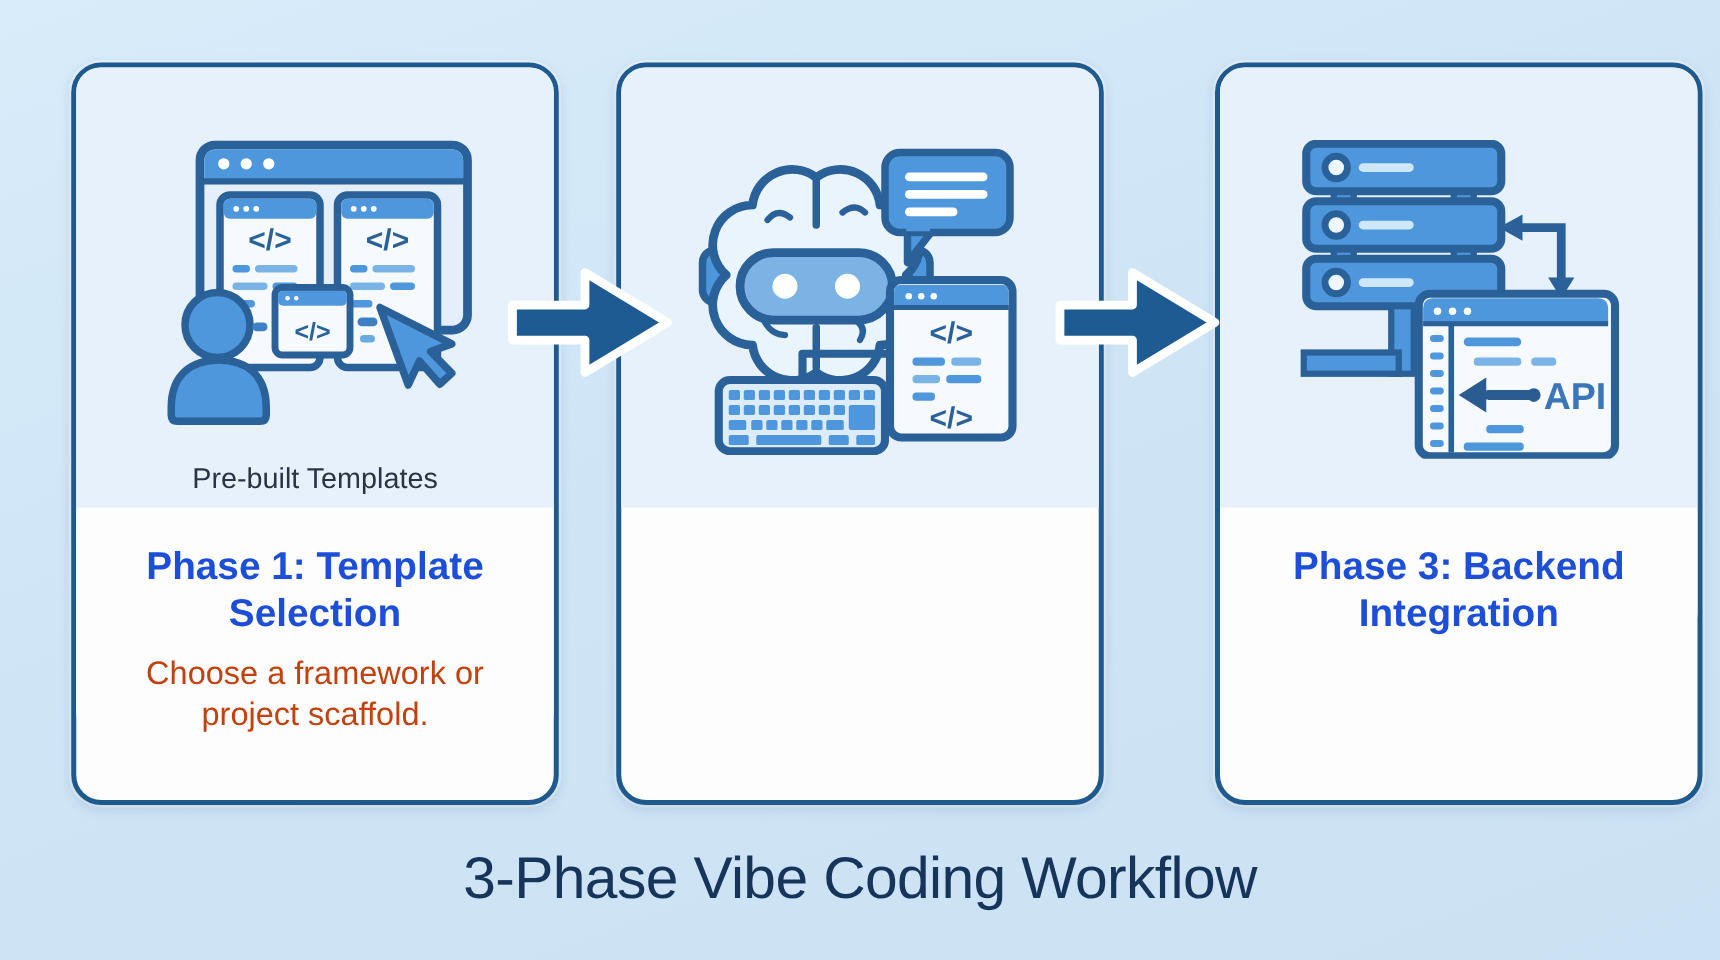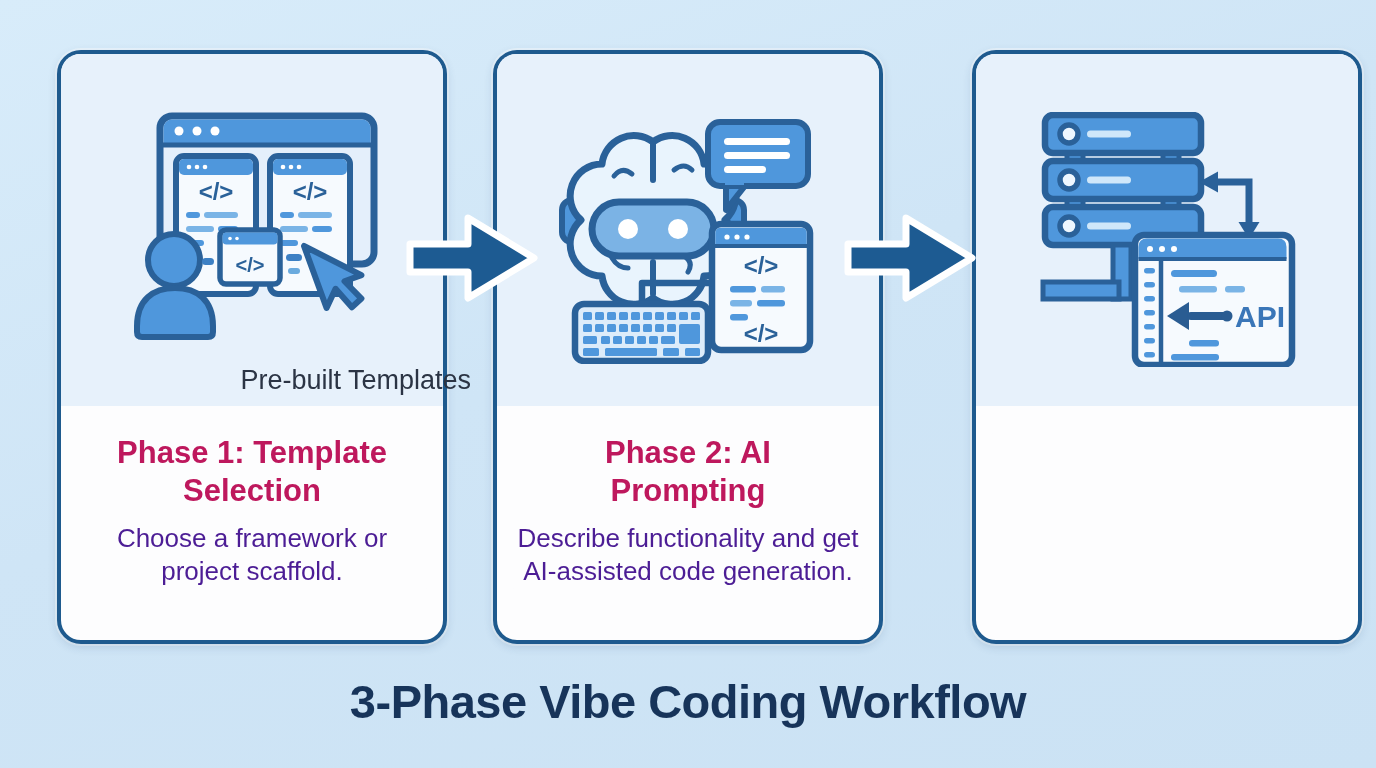--- a/index.html
+++ b/index.html
@@ -14,33 +14,33 @@
     box-shadow:0 3px 10px rgba(30,70,110,.16), 0 0 0 2px rgba(255,255,255,.45);
   }
   .card-1{left:57px}.card-2{left:493px}.card-3{left:972px}
   .icon-area{
     height:352px; background:#e7f1fb; border-radius:19px 19px 0 0;
     position:relative; display:flex; align-items:flex-start; justify-content:center;
   }
   .icon-area svg{display:block}
   .m1 svg{margin-top:54px}.m2 svg{margin-top:60px}.m3 svg{margin-top:58px}
   .caption{
-    position:absolute; bottom:10px; left:0; width:100%; text-align:right;
-    font-size:27px; color:#2b3444;padding-left:28px;
+    position:absolute; bottom:10px; left:0; width:100%; text-align:center;
+    font-size:23px; color:#2b3444;
   }
   .text-area{ text-align:center; padding-top:28px; background:#fdfdfe; border-radius:0 0 19px 19px;}
-  .heading{ font-size:31px; font-weight:bold; color:#be185d; line-height:1.22; margin:0 auto;}
-  .desc{ font-size:26px; color:#4c1d95; line-height:1.3; margin:12px auto 0;}
+  .heading{ font-size:31px; font-weight:bold; color:#1d4ed8; line-height:1.22; margin:0 auto;}
+  .desc{ font-size:26px; color:#c2410c; line-height:1.3; margin:12px auto 0;}
   .h1w{max-width:320px}.h2w{max-width:240px}.h3w{max-width:310px}
   .d1w{max-width:320px}.d2w{max-width:346px}.d3w{max-width:310px}
   .flow-arrow{ position:absolute; top:210px; width:136px; height:96px; z-index:5;}
   .arrow-1{left:404px}.arrow-2{left:842px}
   .main-title{
     position:absolute; left:0; right:0; top:674px; text-align:center;
-    font-size:47px; font-weight:bold; color:#17345a; letter-spacing:-0.5px;
+    font-size:47px; font-weight:normal; color:#17345a; letter-spacing:-0.5px;
   }
   svg text{ font-family:"Liberation Sans", sans-serif; font-weight:bold; }
 </style>
 </head>
 <body>
 
 <div class="canvas">
 
   <div class="card card-1">
     <div class="icon-area m1">
@@ -197,24 +197,20 @@
               <rect x="91" y="222" width="9" height="8" rx="1.5"></rect>
               <rect x="103" y="222" width="14" height="8" rx="1.5"></rect>
             <rect x="25" y="234" width="16" height="8" rx="1.5"></rect>
               <rect x="47" y="234" width="52" height="8" rx="1.5"></rect>
               <rect x="105" y="234" width="16" height="8" rx="1.5"></rect>
               <rect x="127" y="234" width="15" height="8" rx="1.5"></rect>
           </g>
         </g>
       </svg>
     </div>
-    <div class="text-area">
-      <div class="heading h2w">Phase 2: AI Prompting</div>
-      <div class="desc d2w">Describe functionality and get AI-assisted code generation.</div>
-    </div>
   </div>
 
   <div class="card card-3">
     <div class="icon-area m3">
       <svg width="260" height="255" viewBox="0 0 260 255">
 
         <g>
           <rect x="30" y="36" width="16" height="16" fill="#4f97dc" stroke="#2a6199" stroke-width="5"></rect>
           <rect x="126" y="36" width="16" height="16" fill="#4f97dc" stroke="#2a6199" stroke-width="5"></rect>
           <rect x="30" y="82" width="16" height="16" fill="#4f97dc" stroke="#2a6199" stroke-width="5"></rect>
@@ -274,20 +270,21 @@
           <g>
             <polygon points="130,204 152,190 152,218" fill="#2a5c92"></polygon>
             <rect x="150" y="200" width="40" height="8" rx="4" fill="#2a5c92"></rect>
             <circle cx="190" cy="204" r="5.5" fill="#2a5c92"></circle>
           </g>
           <text x="198" y="215" font-size="30" fill="#3a76b8">API</text>
         </g>
       </svg>
     </div>
     <div class="text-area">
+      <div class="heading h3w">Phase 3: Backend Integration</div>
     </div>
   </div>
 
   <svg class="flow-arrow arrow-1" viewBox="0 0 136 96">
     <polygon points="6,34 64,34 64,8 130,48 64,88 64,62 6,62" fill="#1d5b92" stroke="#ffffff" stroke-width="7" stroke-linejoin="round"></polygon>
   </svg>
   <svg class="flow-arrow arrow-2" viewBox="0 0 136 96">
     <polygon points="6,34 64,34 64,8 130,48 64,88 64,62 6,62" fill="#1d5b92" stroke="#ffffff" stroke-width="7" stroke-linejoin="round"></polygon>
   </svg>
 

